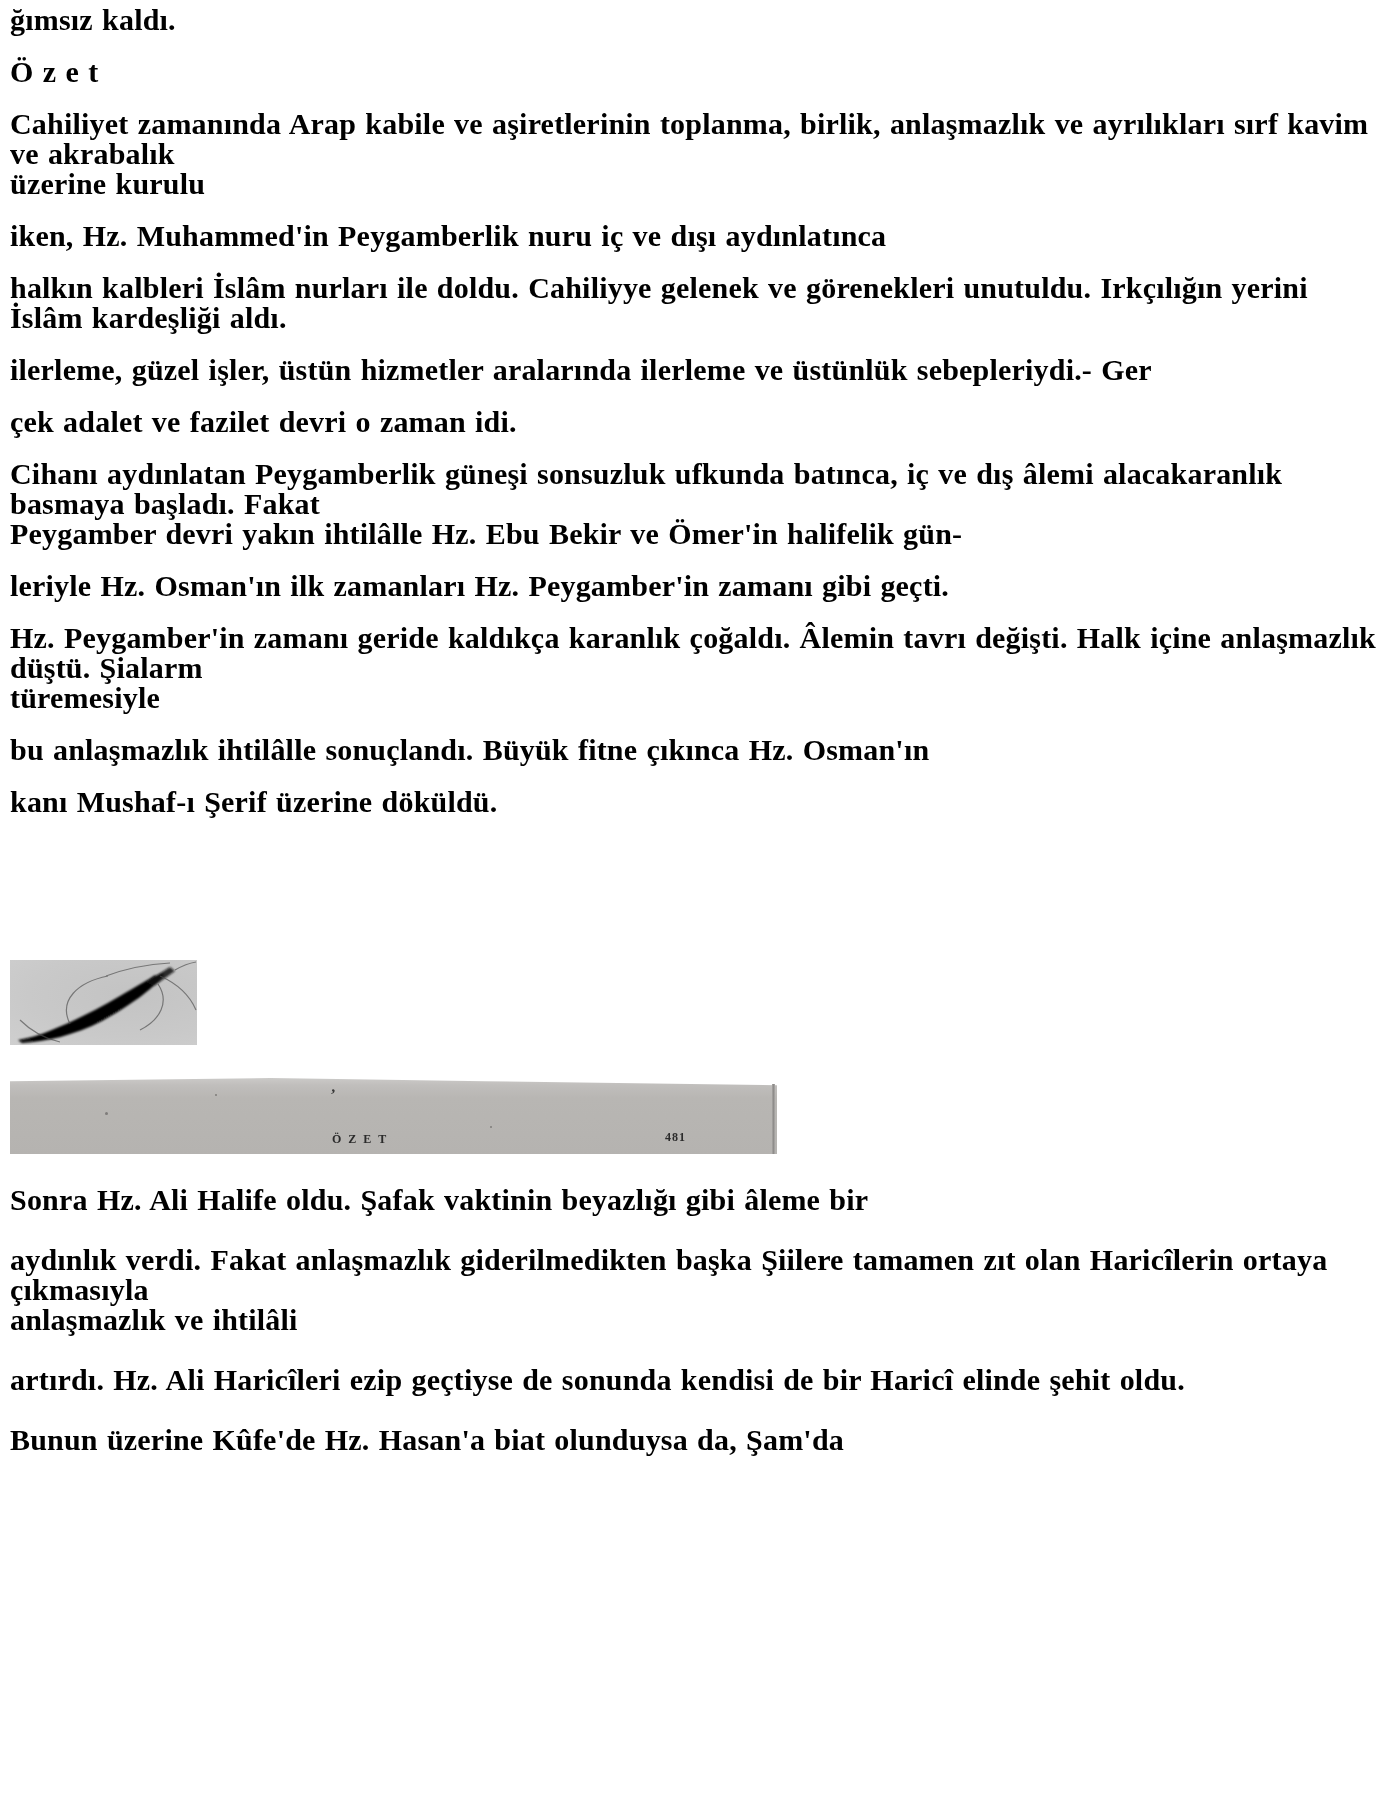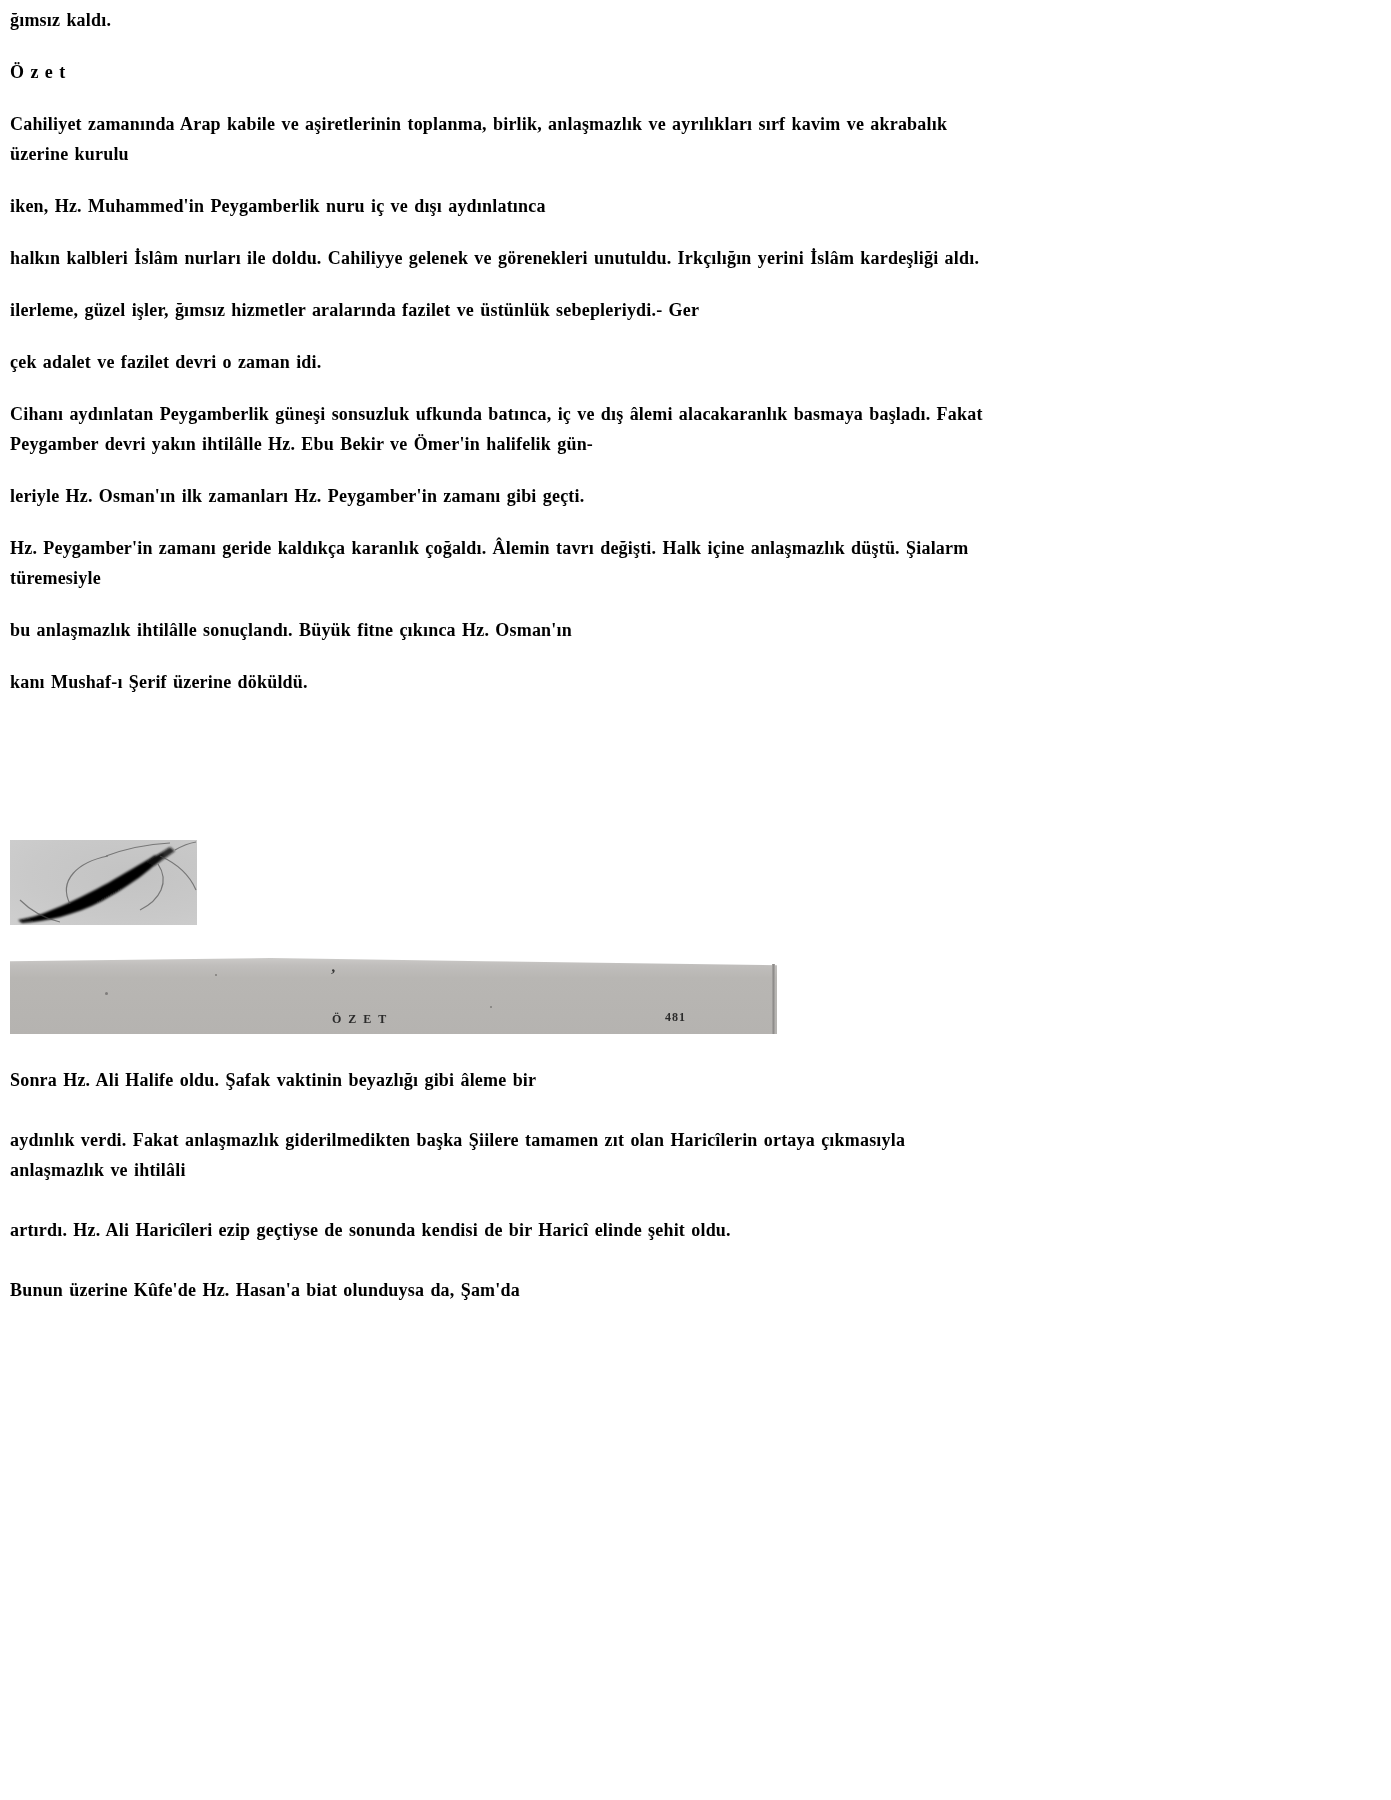--- a/index.html
+++ b/index.html
@@ -8,21 +8,21 @@
     height: 1800px;
     background: #ffffff;
     box-sizing: border-box;
     padding: 5px 8px 0 10px;
     overflow: hidden;
     font-family: "Liberation Serif", "DejaVu Serif", serif;
   }
   p.para {
     margin: 0 0 22px 0;
     font-weight: 700;
-    font-size: 18px;
+    font-size: 30px;
     line-height: 30px;
     letter-spacing: 0.2px;
     word-spacing: 1.5px;
     color: #000000;
   }
   p.para .line { display: block; }
   p.para.gap-lg { margin-bottom: 30px; }
 
   
   .fig-smudge {
@@ -103,21 +103,21 @@
 
 <p class="para">
   <span class="line">iken, Hz. Muhammed'in Peygamberlik nuru iç ve dışı aydınlatınca</span>
 </p>
 
 <p class="para">
   <span class="line">halkın kalbleri İslâm nurları ile doldu. Cahiliyye gelenek ve görenekleri unutuldu. Irkçılığın yerini İslâm kardeşliği aldı.</span>
 </p>
 
 <p class="para">
-  <span class="line">ilerleme, güzel işler, ğımsız hizmetler aralarında fazilet ve üstünlük sebepleriydi.- Ger</span>
+  <span class="line">ilerleme, güzel işler, üstün hizmetler aralarında ilerleme ve üstünlük sebepleriydi.- Ger</span>
 </p>
 
 <p class="para">
   <span class="line">çek adalet ve fazilet devri o zaman idi.</span>
 </p>
 
 <p class="para">
   <span class="line">Cihanı aydınlatan Peygamberlik güneşi sonsuzluk ufkunda batınca, iç ve dış âlemi alacakaranlık basmaya başladı. Fakat</span>
   <span class="line">Peygamber devri yakın ihtilâlle Hz. Ebu Bekir ve Ömer'in halifelik gün-</span>
 </p>

